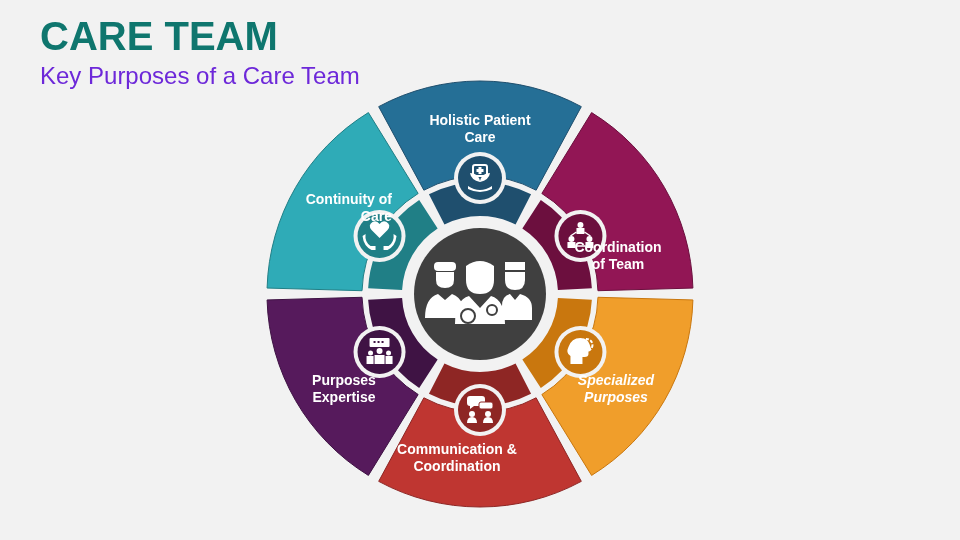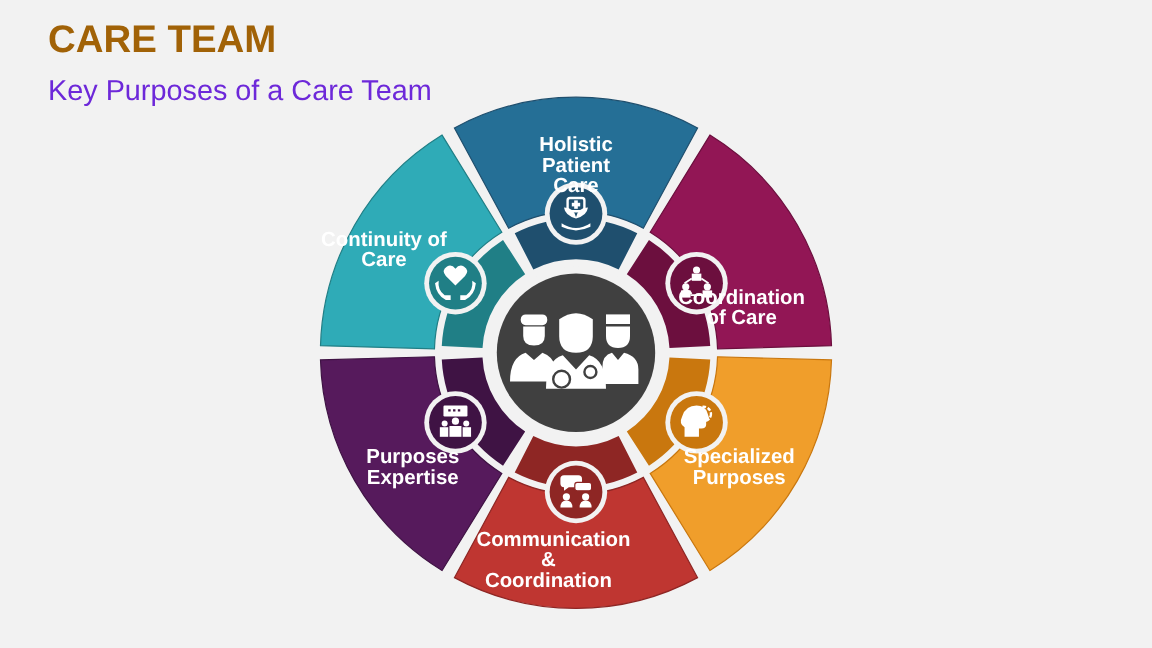--- a/index.html
+++ b/index.html
@@ -1,20 +1,20 @@
 <!DOCTYPE html>
 <html><head>
 <meta charset="utf-8">
 <style>
   html,body{margin:0;padding:0;}
   body{width:960px;height:540px;background:#f2f2f2;position:relative;overflow:hidden;font-family:"Liberation Sans","DejaVu Sans",sans-serif;}
-  .title{position:absolute;left:40px;top:14px;font-size:32px;font-weight:bold;color:#a16207;letter-spacing:0px;}
+  .title{position:absolute;left:40px;top:14px;font-size:40px;font-weight:bold;color:#0f766e;letter-spacing:0px;}
   .subtitle{position:absolute;left:40px;top:62px;font-size:24px;color:#6d28d9;}
   svg#wheel{position:absolute;left:0;top:0;}
-  .lbl{position:absolute;width:120px;text-align:center;color:#fff;font-size:17px;font-weight:bold;line-height:17px;}
+  .lbl{position:absolute;width:120px;text-align:center;color:#fff;font-size:14px;font-weight:bold;line-height:17px;}
 </style>
 </head>
 <body>
 
 <div class="title">CARE TEAM</div>
 <div class="subtitle">Key Purposes of a Care Team</div>
 
 <svg id="wheel" width="960" height="540" viewBox="0 0 960 540">
   <g id="outer-segs">
       <path d="M378.69204346803133,106.6348539794107 A213,213 0 0 1 581.3079565319684,106.6348539794106 L536.1236566702923,190.2014684017392 A118,118 0 0 0 423.8763433297075,190.20146840173928 Z" fill="#256f96" stroke="#1f4f6e" stroke-width="1"></path>
@@ -110,30 +110,30 @@
     <path d="M502 320 v-14 q0 -10 8 -12 l5 6 l5 -6 q12 3 12 14 v12z"></path>
   </g>
 </svg>
 
 <div class="lbl" style="left:420px;top:112px;">
   <div>Holistic Patient</div>
   <div>Care</div>
 </div>
 <div class="lbl" style="left:558px;top:191px;margin-top:48px;">
   <div>Coordination</div>
-  <div>of Care</div>
+  <div>of Team</div>
 </div>
-<div class="lbl" style="left:556px;top:372px;">
+<div class="lbl" style="left:556px;top:372px;font-style:italic;">
   <div>Specialized</div>
   <div>Purposes</div>
 </div>
 <div class="lbl" style="left:397px;top:441px;">
   <div>Communication &amp;</div>
   <div>Coordination</div>
 </div>
 <div class="lbl" style="left:284px;top:372px;">
   <div>Purposes</div>
   <div>Expertise</div>
 </div>
-<div class="lbl" style="left:260px;top:191px;">
+<div class="lbl" style="left:272px;top:191px;text-align:right;">
   <div>Continuity of</div>
   <div>Care</div>
 </div>
 
 </body></html>

